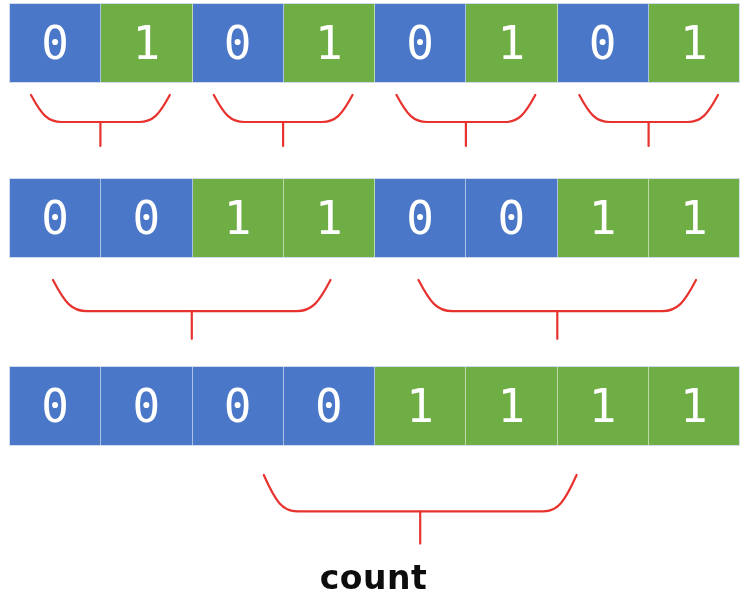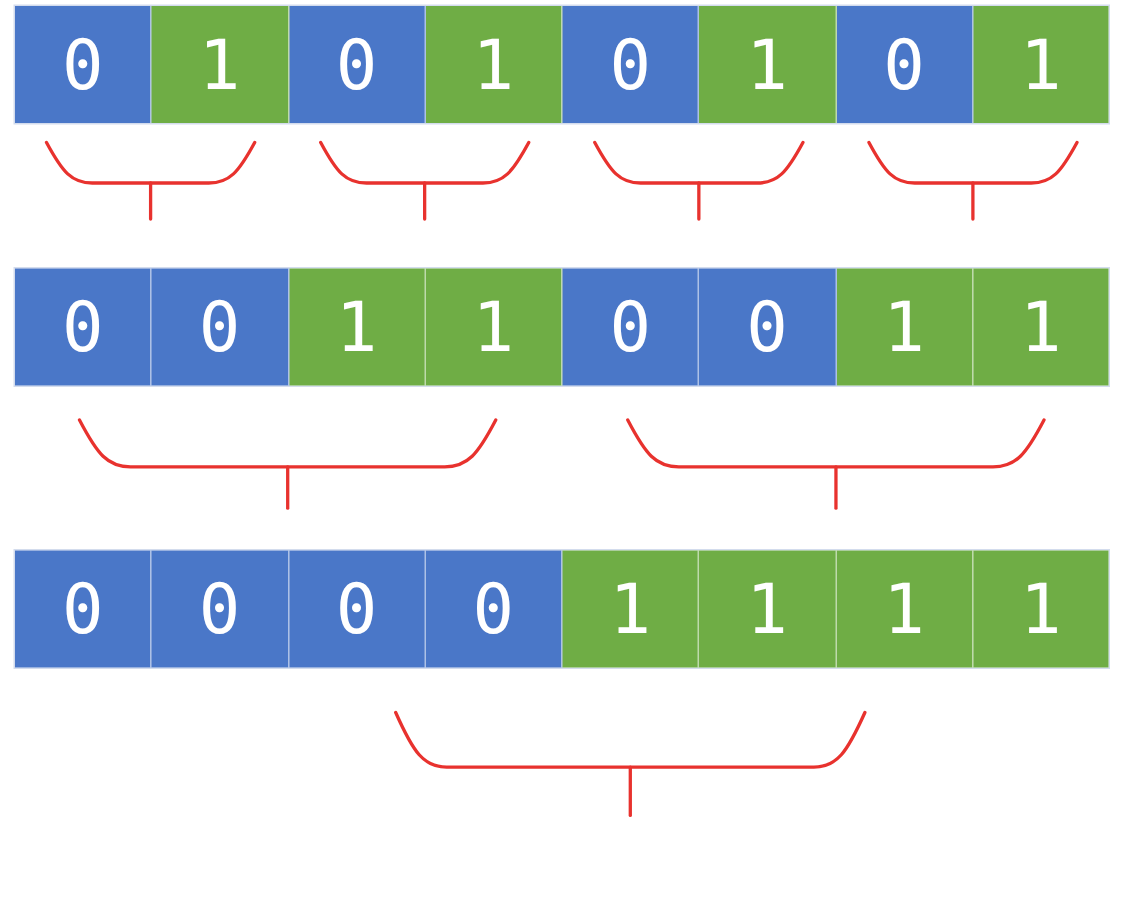--- a/index.html
+++ b/index.html
@@ -120,14 +120,15 @@
       <path d="M 579.3 95.0 C 589.9 114.8 596.0 122.0 609.8 122.0 L 687.5 122.0 C 701.2 122.0 707.3 114.8 718.0 95.0" fill="none" stroke="#e8322e" stroke-width="2.2" stroke-linecap="round"></path>
       <line x1="648.6" y1="122.0" x2="648.6" y2="146.0" stroke="#e8322e" stroke-width="2.2" stroke-linecap="round"></line>
       <path d="M 53.0 280.0 C 64.9 302.8 71.7 311.2 87.0 311.2 L 296.5 311.2 C 311.8 311.2 318.6 302.8 330.5 280.0" fill="none" stroke="#e8322e" stroke-width="2.2" stroke-linecap="round"></path>
       <line x1="191.8" y1="311.2" x2="191.8" y2="338.8" stroke="#e8322e" stroke-width="2.2" stroke-linecap="round"></line>
       <path d="M 418.5 280.0 C 430.4 302.8 437.2 311.2 452.5 311.2 L 662.0 311.2 C 677.3 311.2 684.1 302.8 696.0 280.0" fill="none" stroke="#e8322e" stroke-width="2.2" stroke-linecap="round"></path>
       <line x1="557.3" y1="311.2" x2="557.3" y2="338.8" stroke="#e8322e" stroke-width="2.2" stroke-linecap="round"></line>
       <path d="M 263.8 475.0 C 275.6 501.6 282.4 511.4 297.8 511.4 L 542.6 511.4 C 557.9 511.4 564.7 501.6 576.6 475.0" fill="none" stroke="#e8322e" stroke-width="2.2" stroke-linecap="round"></path>
       <line x1="420.2" y1="511.4" x2="420.2" y2="543.6" stroke="#e8322e" stroke-width="2.2" stroke-linecap="round"></line>
     </svg>
 
+  <div id="count-label">count</div>
 
 </div>
 
 </body></html>

